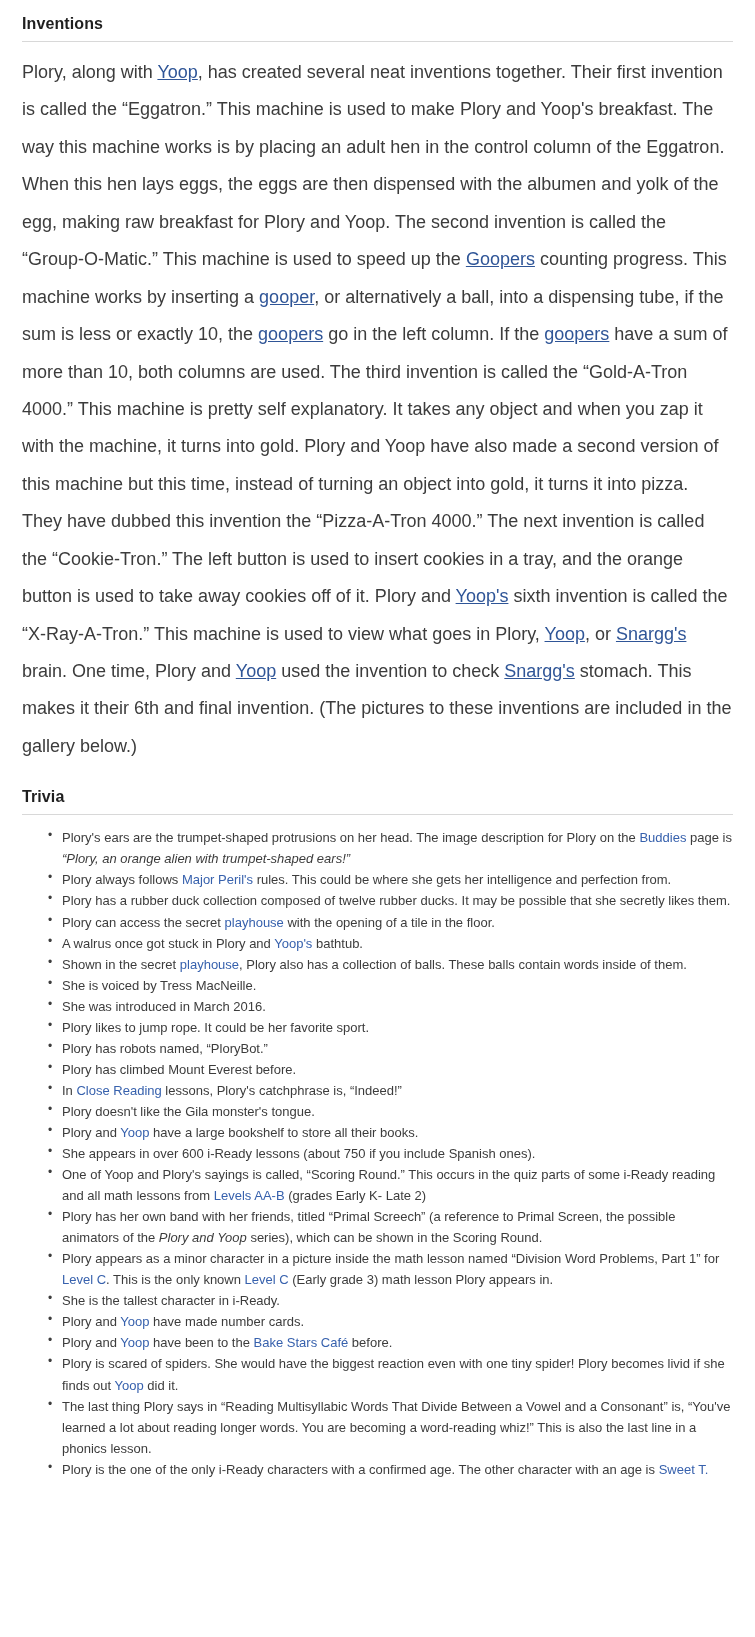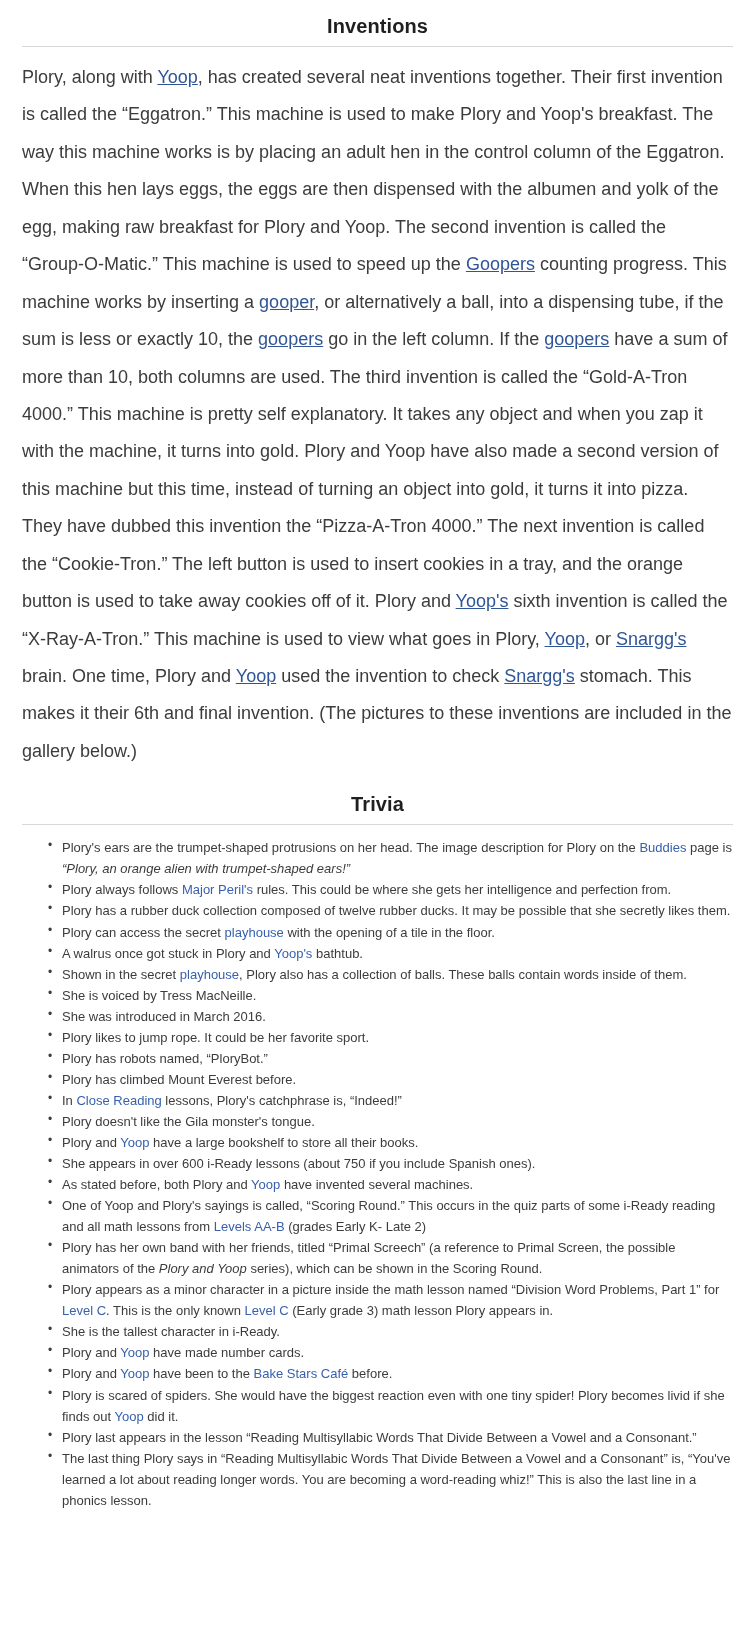--- a/index.html
+++ b/index.html
@@ -13,28 +13,27 @@
     color: #3a3a3a;
     -webkit-font-smoothing: antialiased;
   }
   .page {
     width: 755px;
     box-sizing: border-box;
     padding: 8px 22px 18px 22px;
     background: #fff;
   }
   h2.section-heading {
-    font-size: 20px;
+    font-size: 16px;
     line-height: 1.25;
     font-weight: 700;
     color: #1f1f1f;
     margin: 6px 0 0 0;
     padding: 0 0 7px 0;
     letter-spacing: 0.1px;
-    text-align: center;
   }
   .rule {
     height: 1px;
     background: #d8d8d8;
     border: 0;
     margin: 0 0 12px 0;
     width: 100%;
   }
   p.body-para {
     font-size: 18px;
@@ -105,27 +104,26 @@
         <li class="gap-lg"><span>Shown in the secret </span><a class="link-p" href="#">playhouse</a><span>, Plory also has a collection of balls. These balls contain words inside of them.</span></li>
         <li class="gap-lg"><span>She is voiced by Tress MacNeille.</span></li>
         <li class="gap-lg"><span>She was introduced in March 2016.</span></li>
         <li class="gap-sm"><span>Plory likes to jump rope. It could be her favorite sport.</span></li>
         <li class="gap-sm"><span>Plory has robots named, “PloryBot.”</span></li>
         <li class="gap-lg"><span>Plory has climbed Mount Everest before.</span></li>
         <li class="gap-sm"><span>In </span><a class="link-p" href="#">Close Reading</a><span> lessons, Plory's catchphrase is, “Indeed!”</span></li>
         <li class="gap-lg"><span>Plory doesn't like the Gila monster's tongue.</span></li>
         <li class="gap-sm"><span>Plory and </span><a class="link-p" href="#">Yoop</a><span> have a large bookshelf to store all their books.</span></li>
         <li class="gap-sm"><span>She appears in over 600 i-Ready lessons (about 750 if you include Spanish ones).</span></li>
-        <li class="gap-sm"><span>As stated before, both Plory and </span><a class="link-p" href="#">Yoop</a><span> have invented several machines.</span></li>
         <li class="gap-sm"><span>One of Yoop and Plory's sayings is called, “Scoring Round.” This occurs in the quiz parts of some i-Ready reading and all math lessons from </span><a class="link-p" href="#">Levels AA-B</a><span> (grades Early K- Late 2)</span></li>
         <li class="gap-sm"><span>Plory has her own band with her friends, titled “Primal Screech” (a reference to Primal Screen, the possible animators of the </span><span class="it">Plory and Yoop</span><span> series), which can be shown in the Scoring Round.</span></li>
         <li class="gap-lg"><span>Plory appears as a minor character in a picture inside the math lesson named “Division Word Problems, Part 1” for </span><a class="link-p" href="#">Level C</a><span>. This is the only known </span><a class="link-p" href="#">Level C</a><span> (Early grade 3) math lesson Plory appears in.</span></li>
         <li class="gap-sm"><span> She is the tallest character in i-Ready.</span></li>
         <li class="gap-sm"><span> Plory and </span><a class="link-p" href="#">Yoop</a><span> have made number cards.</span></li>
         <li class="gap-sm"><span> Plory and </span><a class="link-p" href="#">Yoop</a><span> have been to the </span><a class="link-p" href="#">Bake Stars Café</a><span> before.</span></li>
         <li class="gap-sm"><span> Plory is scared of spiders. She would have the biggest reaction even with one tiny spider! Plory becomes livid if she finds out </span><a class="link-p" href="#">Yoop</a><span> did it.</span></li>
-        <li class="gap-sm"><span> Plory last appears in the lesson “Reading Multisyllabic Words That Divide Between a Vowel and a Consonant.”</span></li>
         <li class="gap-sm"><span> The last thing Plory says in “Reading Multisyllabic Words That Divide Between a Vowel and a Consonant” is, “You've learned a lot about reading longer words. You are becoming a word-reading whiz!” This is also the last line in a phonics lesson.</span></li>
+        <li class="gap-sm"><span> Plory is the one of the only i-Ready characters with a confirmed age. The other character with an age is </span><a class="link-p" href="#">Sweet T.</a></li>
       </ul>
   </div>
 
   <div class="tail"></div>
 </div>
 
 </body></html>

